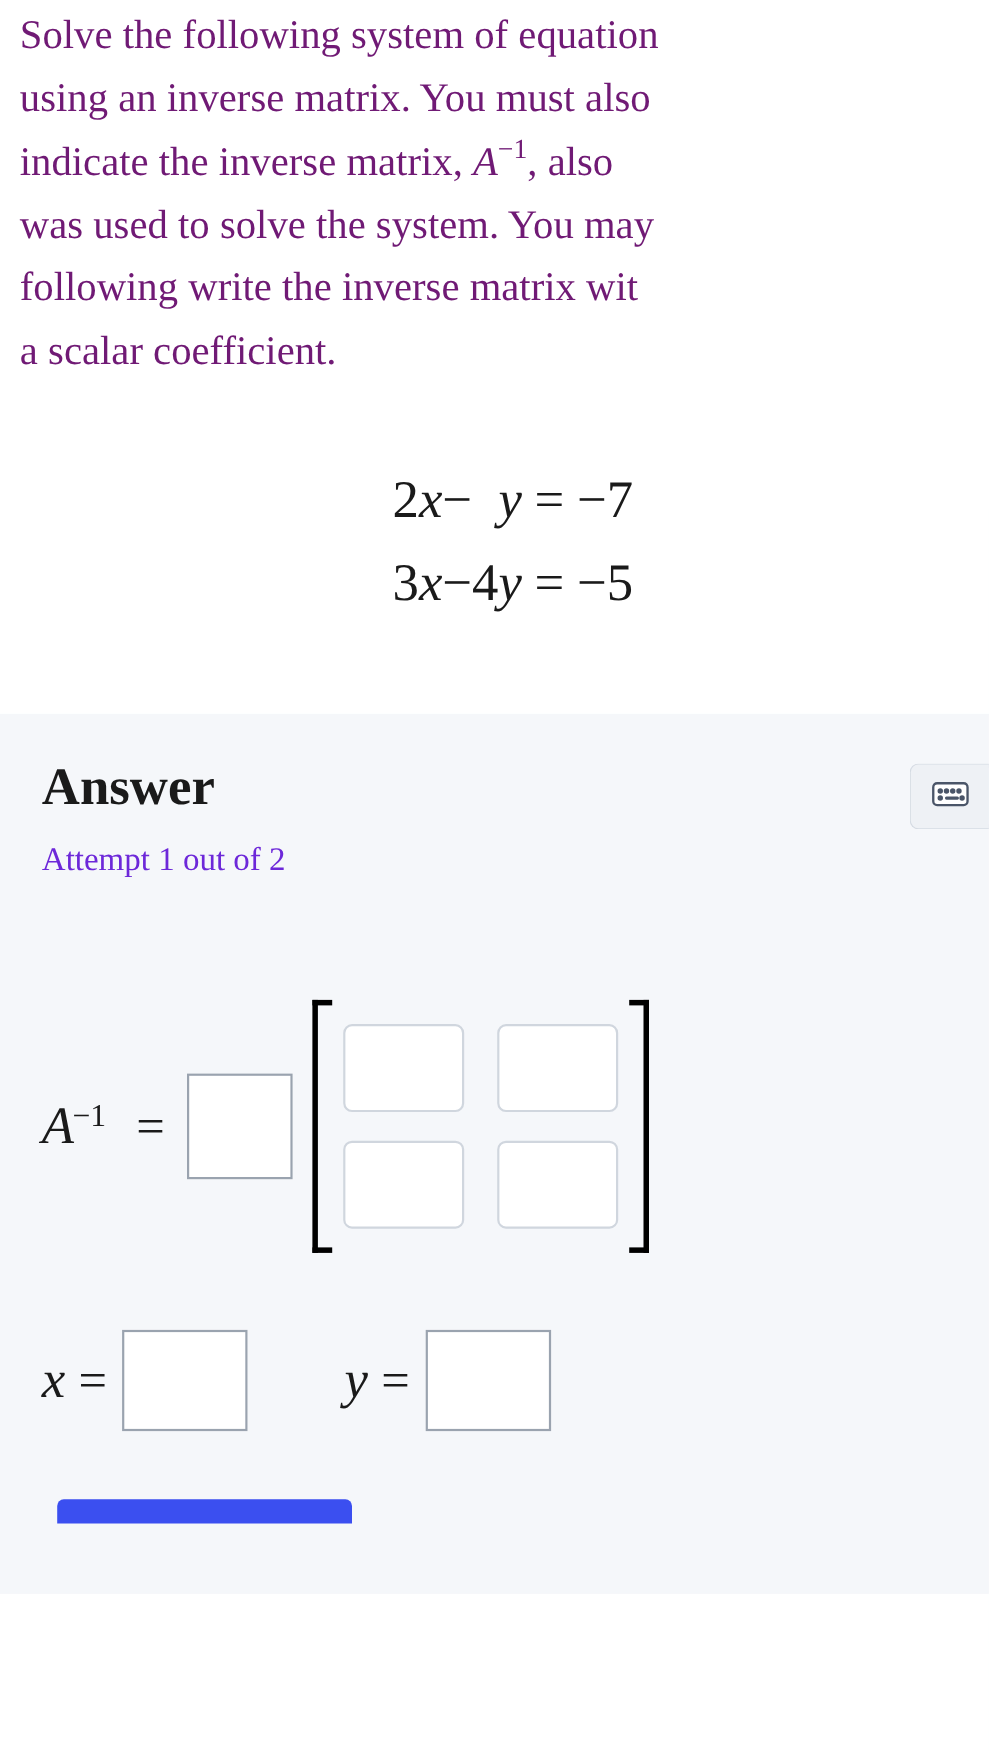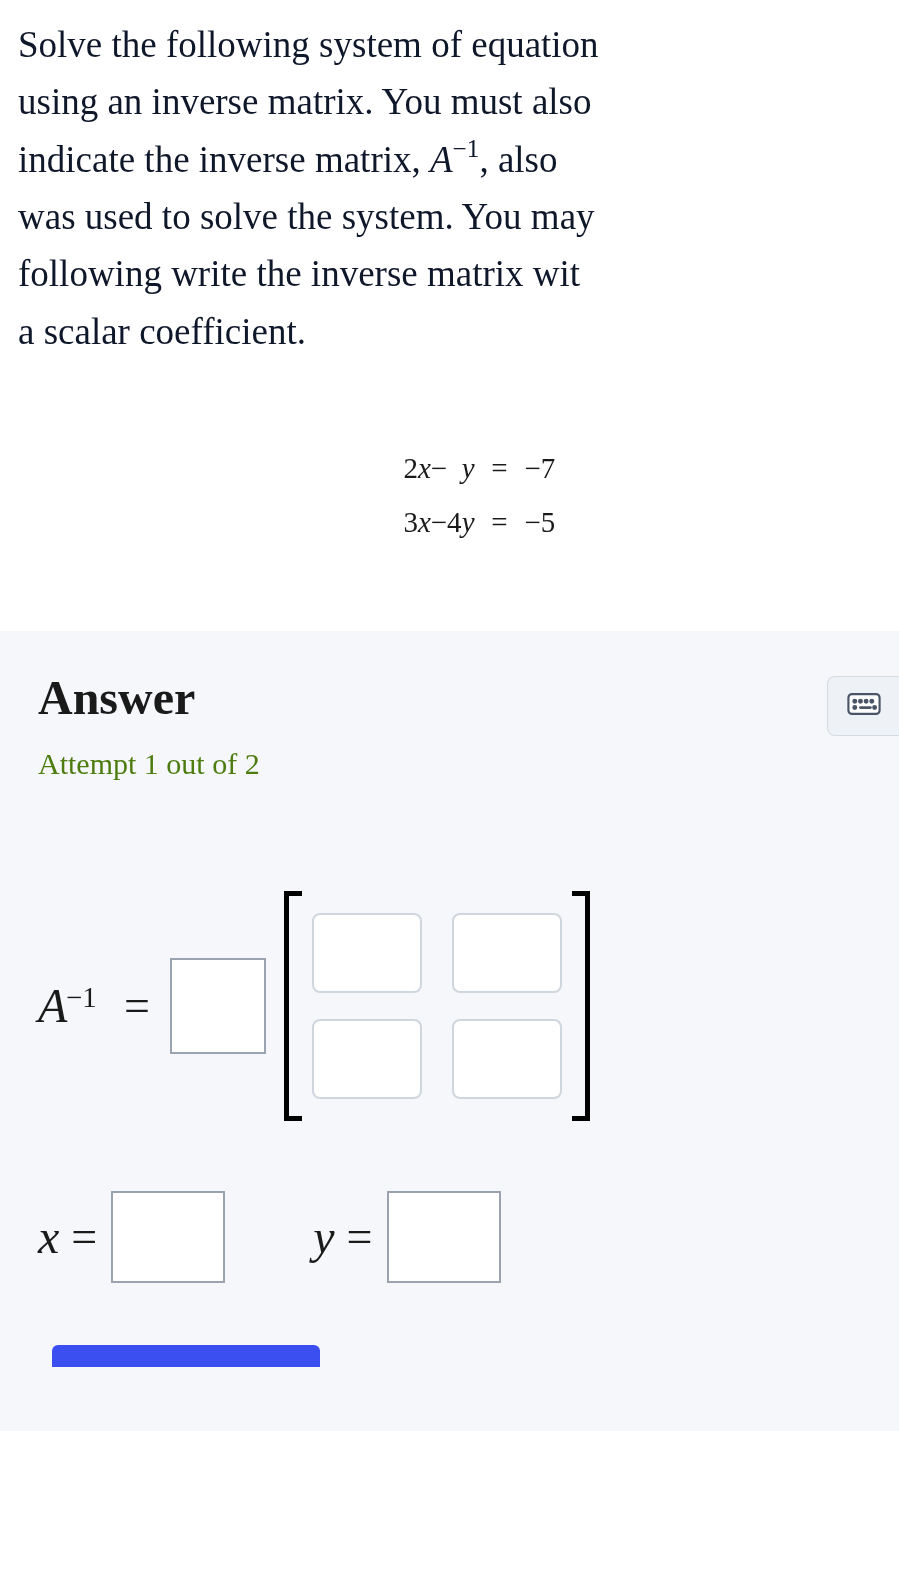--- a/index.html
+++ b/index.html
@@ -4,40 +4,40 @@
 <style>
   * { box-sizing: border-box; margin: 0; padding: 0; }
   body {
     font-family: Georgia, 'Times New Roman', serif;
     background: #fff;
     color: #1a1a1a;
     width: 899px;
     overflow: hidden;
   }
   .question {
-    padding: 16px 18px;
+    padding: 4px 18px;
     font-size: 37px;
     line-height: 1.55;
     font-family: Georgia, serif;
-    color: #0f172a;
+    color: #701a75;
   }
   .question .math-var {
     font-style: italic;
     font-family: 'Times New Roman', serif;
   }
   .question .sup {
     font-size: 0.68em;
     vertical-align: super;
     position: relative;
     top: -0.05em;
   }
   .equations {
     text-align: center;
     font-family: 'Times New Roman', serif;
-    font-size: 29px;
+    font-size: 48px;
     line-height: 1.1;
     padding: 55px 0 70px 0;
   }
   .eq-row {
     display: flex;
     justify-content: center;
     margin: 22px 0;
   }
   .eq-left { width: 190px; text-align: right; font-style: italic; }
   .eq-eq { width: 50px; text-align: center; }
@@ -54,21 +54,21 @@
   .answer-title {
     font-family: Georgia, serif;
     font-weight: bold;
     font-size: 48px;
     color: #1a1a1a;
     margin-bottom: 22px;
   }
   .attempt {
     font-family: Georgia, serif;
     font-size: 30px;
-    color: #4d7c0f;
+    color: #6d28d9;
     margin-bottom: 110px;
   }
   .keyboard-btn {
     position: absolute;
     right: 0;
     top: 44px;
     background: #eef1f5;
     border: 1px solid #d5dbe3;
     border-right: none;
     border-radius: 8px 0 0 8px;

